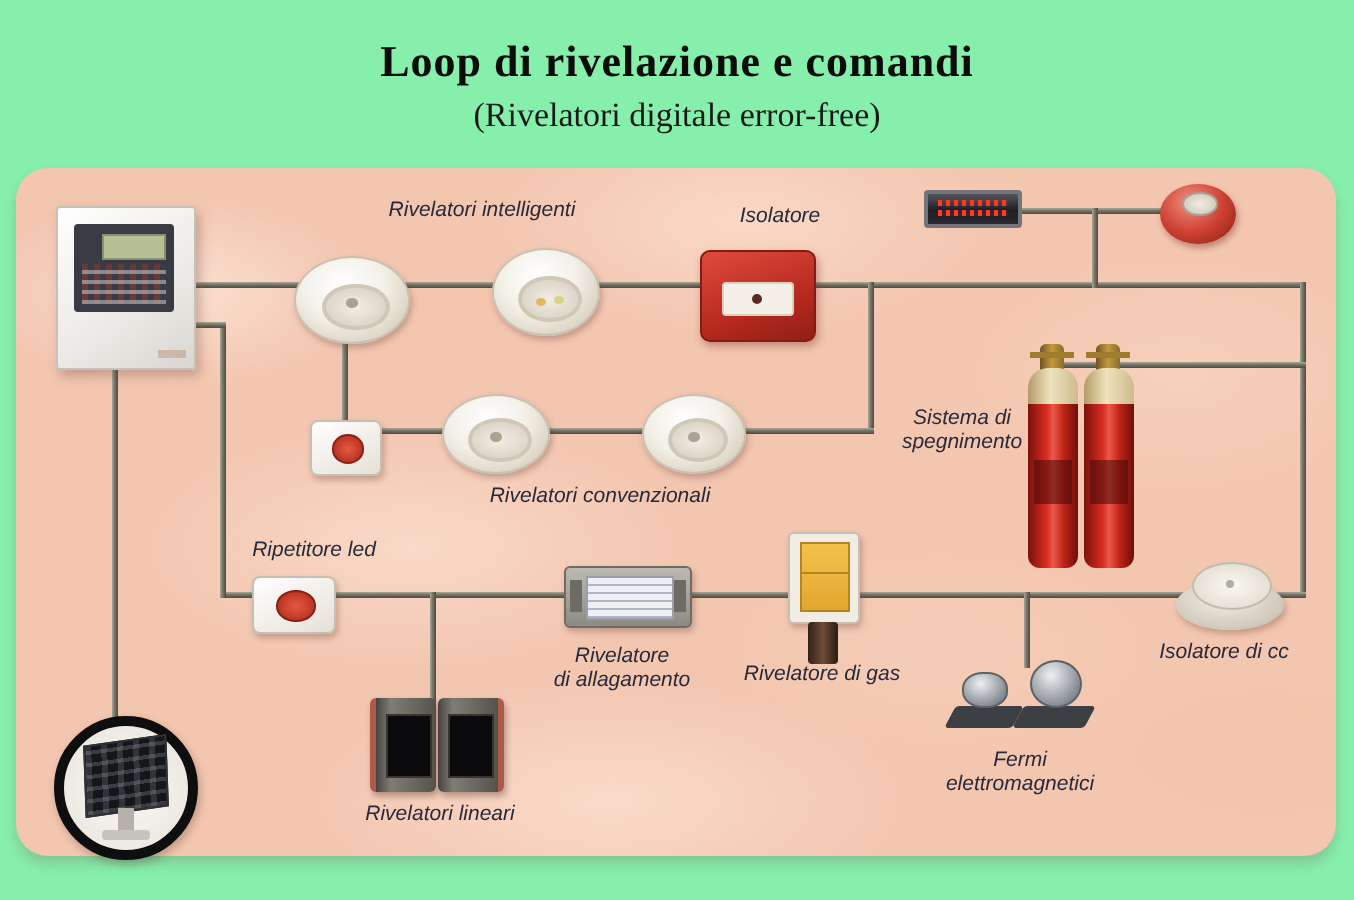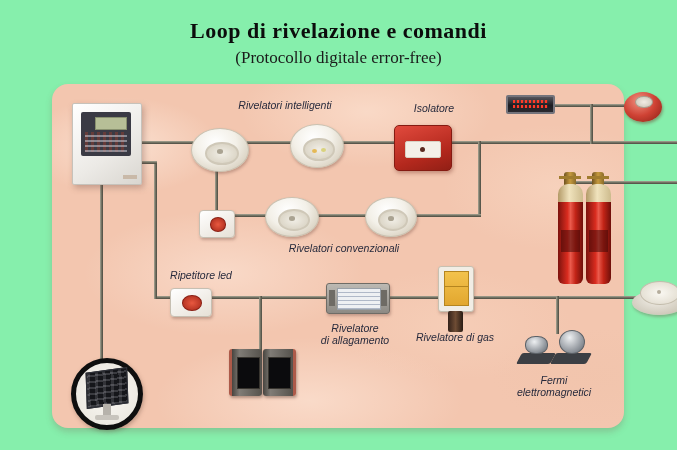--- a/index.html
+++ b/index.html
@@ -2,31 +2,31 @@
 <html><head>
 <meta charset="utf-8">
 <style>
   html,body{margin:0;padding:0;background:#ffffff;}
   .stage{position:relative;width:677px;height:450px;background:#86efac;overflow:hidden;
          font-family:"Liberation Sans",sans-serif;}
   .title{position:absolute;left:0;top:18px;width:677px;margin:0;text-align:center;
          font-family:"Liberation Serif",serif;font-weight:bold;font-size:22px;color:#0c0c0c;letter-spacing:.5px;}
   .subtitle{position:absolute;left:0;top:48px;width:677px;text-align:center;
          font-family:"Liberation Serif",serif;font-size:17px;color:#1a1a1a;}
-  .panel{position:absolute;left:8px;top:84px;width:572px;height:344px;border-radius:16px;
+  .panel{position:absolute;left:8px;top:84px;width:660px;height:344px;border-radius:16px;
          background-color:#f3c6af;
          background-image:
            radial-gradient(ellipse 140px 70px at 12% 18%, rgba(255,238,226,.65), transparent 70%),
            radial-gradient(ellipse 180px 80px at 55% 8%,  rgba(255,233,218,.55), transparent 70%),
            radial-gradient(ellipse 160px 90px at 88% 30%, rgba(250,220,200,.5), transparent 70%),
            radial-gradient(ellipse 200px 90px at 30% 55%, rgba(255,236,224,.5), transparent 70%),
            radial-gradient(ellipse 170px 80px at 70% 70%, rgba(247,210,188,.6), transparent 70%),
            radial-gradient(ellipse 220px 90px at 45% 92%, rgba(255,235,222,.55), transparent 70%),
            radial-gradient(ellipse 150px 70px at 95% 85%, rgba(240,195,170,.5), transparent 70%);
-         box-shadow:0 4px 6px rgba(120,90,80,.25);margin-left:44px;}
+         box-shadow:0 4px 6px rgba(120,90,80,.25);}
   .wire{position:absolute;z-index:1;}
   .wire.h{height:3px;background:linear-gradient(180deg,#aaa898,#7b7a6a 40%,#4b4a40);}
   .wire.v{width:3px;background:linear-gradient(90deg,#aaa898,#7b7a6a 40%,#4b4a40);}
   .dev{position:absolute;z-index:2;}
   .lbl{position:absolute;z-index:3;font-style:italic;font-size:10.5px;line-height:1.18;color:#272a3c;
        text-align:center;white-space:pre-line;}
   
   .cpanel{background:linear-gradient(145deg,#ffffff,#eceae6 60%,#d9d6d0);border:1px solid #c6c2bb;
           border-radius:2px;box-shadow:2px 3px 6px rgba(110,70,60,.35);}
   .cpanel .disp{position:absolute;left:8px;top:8px;width:50px;height:44px;background:#3a3a44;border-radius:2px;}
@@ -111,21 +111,21 @@
        background-image:repeating-linear-gradient(0deg,rgba(230,230,240,.18) 0 2px,transparent 2px 6px),
                         repeating-linear-gradient(90deg,rgba(230,230,240,.14) 0 3px,transparent 3px 8px);}
   .mag .stand{position:absolute;left:27px;top:41px;width:8px;height:12px;background:#b6b2ab;}
   .mag .foot{position:absolute;left:19px;top:52px;width:24px;height:5px;background:#c8c4bd;border-radius:2px;}
 </style>
 </head>
 <body>
 
 <div class="stage">
   <h1 class="title">Loop di rivelazione e comandi</h1>
-  <div class="subtitle">(Protocollo digitale error-free)</div>
+  <div class="subtitle">(Rivelatori digitale error-free)</div>
 
   <div class="panel">
 
     <div class="wire h" style="left:87px;top:57px;width:558px;"></div>
     <div class="wire v" style="left:642px;top:57px;height:157px;"></div>
     <div class="wire h" style="left:103px;top:212px;width:542px;"></div>
     <div class="wire v" style="left:102px;top:77px;height:138px;"></div>
     <div class="wire h" style="left:87px;top:77px;width:18px;"></div>
     <div class="wire h" style="left:501px;top:20px;width:73px;"></div>
     <div class="wire v" style="left:538px;top:20px;height:40px;"></div>
@@ -232,21 +232,25 @@
     </div>
 
     <div class="dev mag" style="left:19px;top:274px;">
       <div class="pcb"></div>
       <div class="stand"></div>
       <div class="foot"></div>
     </div>
 
     <div class="lbl" style="left:155px;top:15px;width:156px;">Rivelatori intelligenti</div>
     <div class="lbl" style="left:347px;top:18px;width:70px;">Isolatore</div>
+    <div class="lbl" style="left:413px;top:119px;width:120px;">Sistema di
+spegnimento</div>
     <div class="lbl" style="left:222px;top:158px;width:140px;">Rivelatori convenzionali</div>
     <div class="lbl" style="left:89px;top:185px;width:120px;">Ripetitore led</div>
     <div class="lbl" style="left:243px;top:238px;width:120px;text-align:center;">Rivelatore
 di allagamento</div>
     <div class="lbl" style="left:442px;top:290px;width:120px;">Fermi
 elettromagnetici</div>
     <div class="lbl" style="left:343px;top:247px;width:120px;">Rivelatore di gas</div>
+    <div class="lbl" style="left:544px;top:236px;width:120px;">Isolatore di cc</div>
+    <div class="lbl" style="left:152px;top:317px;width:120px;">Rivelatori lineari</div>
   </div>
 </div>
 
 </body></html>

